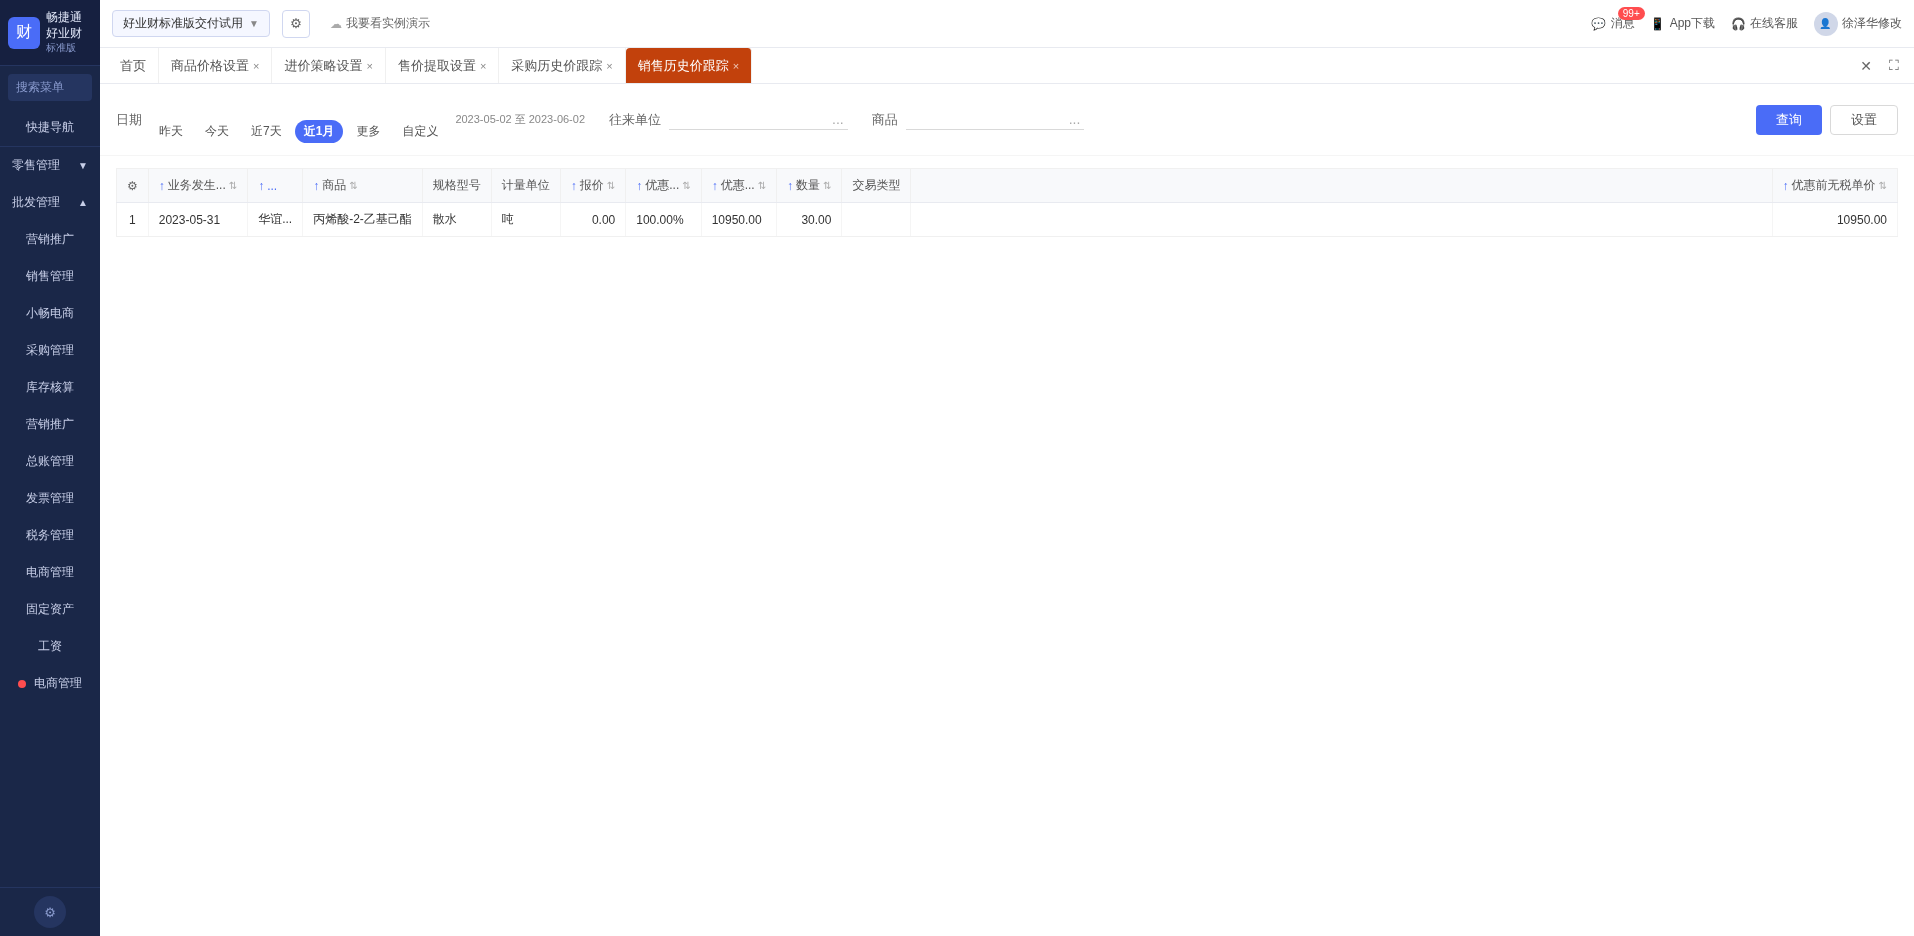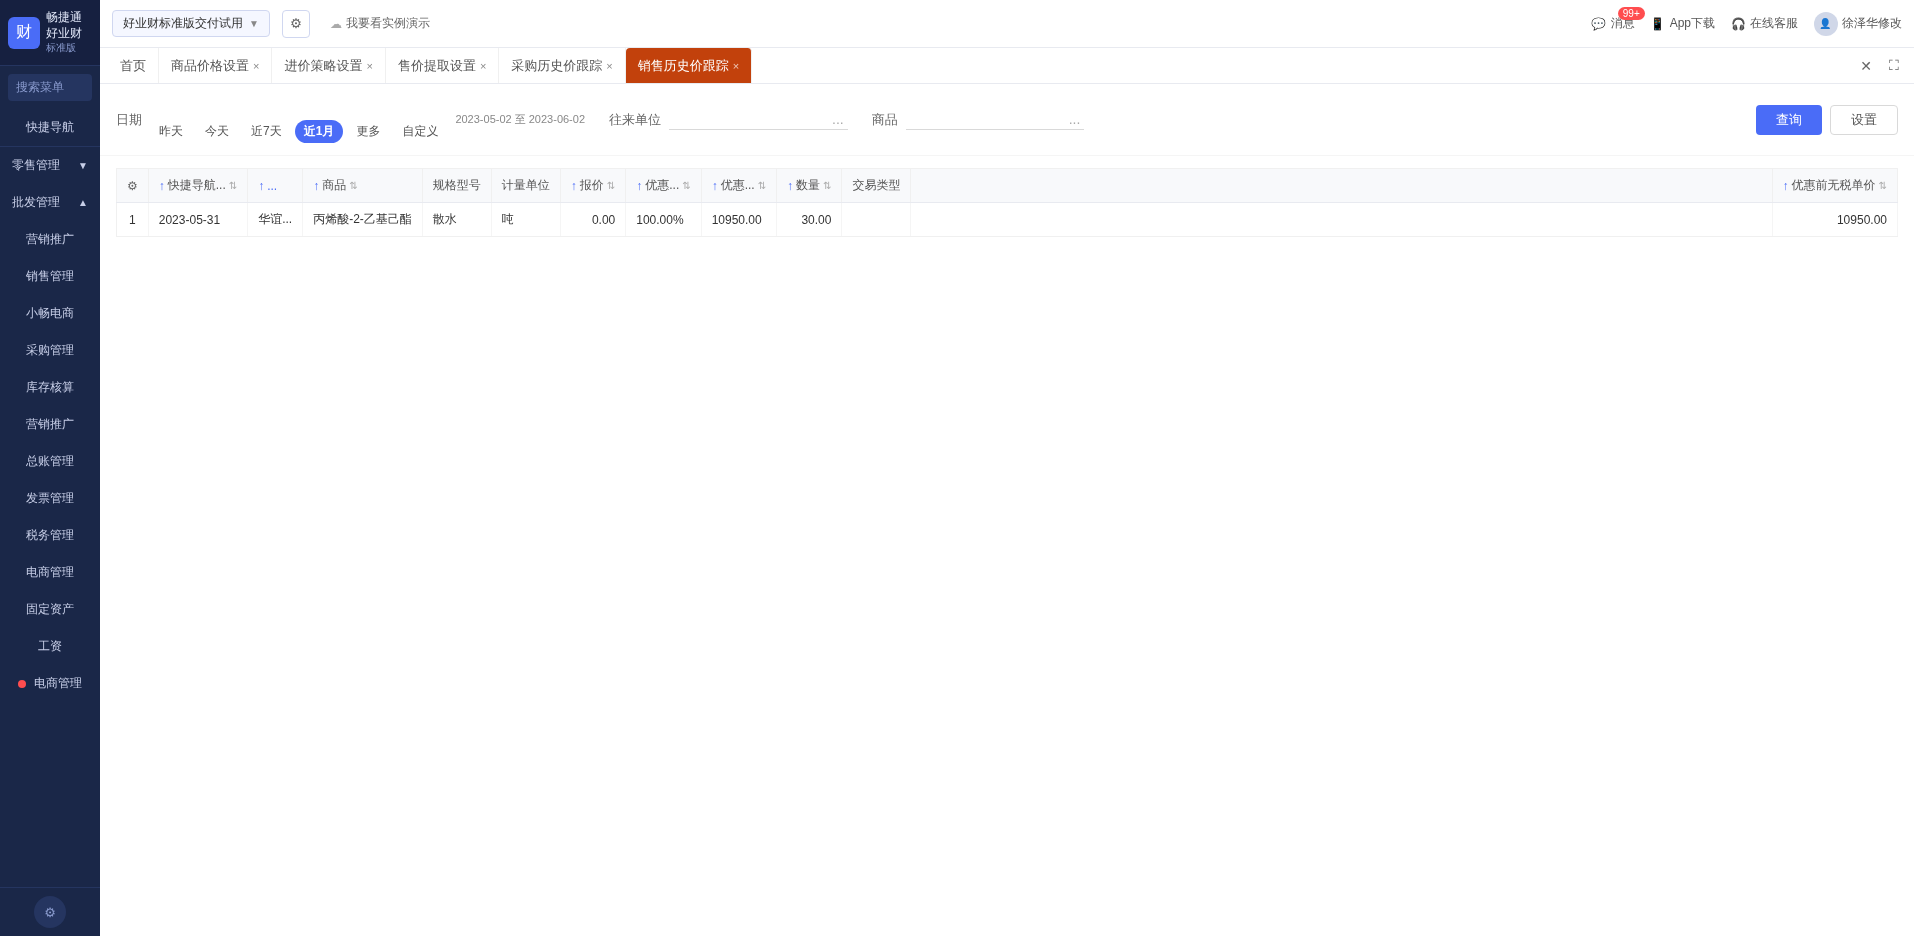--- a/index.html
+++ b/index.html
@@ -270,21 +270,21 @@
       </div>
 
       <div class="table-container">
         <table class="data-table">
           <thead>
             <tr>
               <th><span class="th-gear">⚙</span></th>
               <th>
                 <div class="th-sort">
                   <span style="color:#4a6cf7;">↑</span>
-                  <span>快捷导航...</span>
+                  <span>业务发生...</span>
                   <span class="sort-icon">⇅</span>
                 </div>
               </th>
               <th>
                 <div class="th-sort">
                   <span style="color:#4a6cf7;">↑</span>
                   <span class="more-cols-btn">...</span>
                 </div>
               </th>
               <th>

